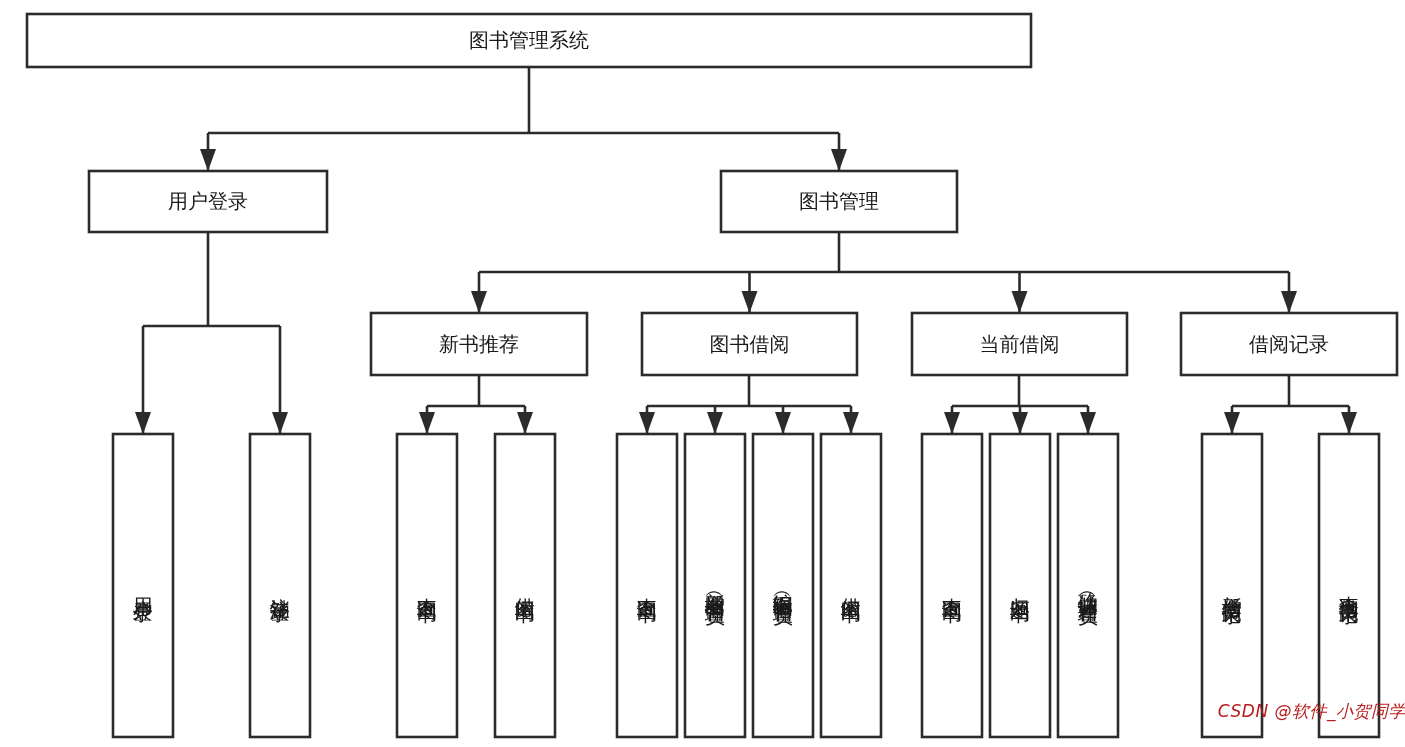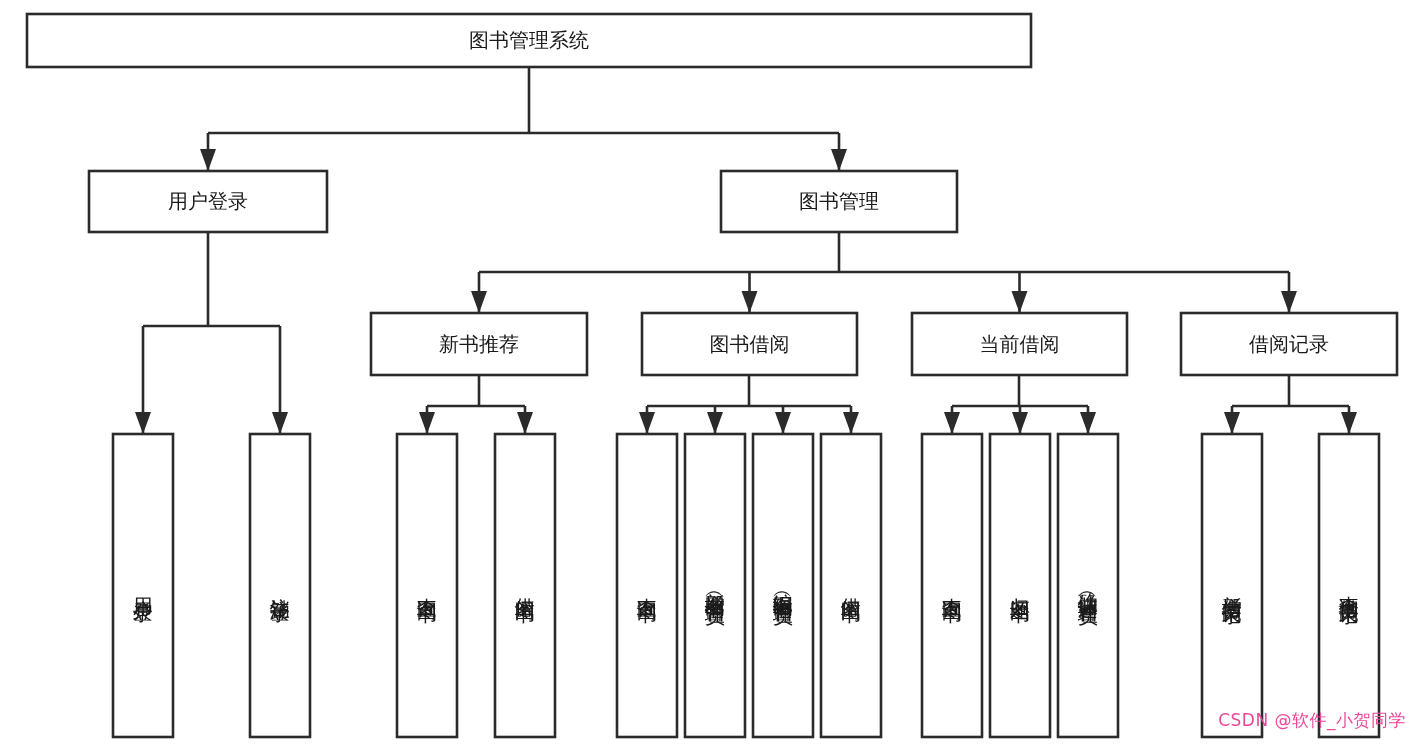--- a/index.html
+++ b/index.html
@@ -60,26 +60,27 @@
     line-height: 1.02;
     color: #1a1a1a;
     letter-spacing: 2px;
     white-space: nowrap;
     text-align: center;
     pointer-events: none;
   }
   .watermark {
     position: absolute;
     right: 8px;
-    bottom: 15px;
+    bottom: 24px;
     font-family: "DejaVu Sans", "Liberation Sans", sans-serif;
     font-size: 17px;
-    color: #ec4899;
+    color: #b91c1c;
     letter-spacing: 0.5px;
     white-space: nowrap;
+    font-style: italic;
   }
 </style>
 </head>
 <body>
 
 <div id="diagram-root">
 
   <svg class="flow" viewBox="0 0 1405 747">
     <g id="connectors-layer">
         <polyline points="520,67 520,133" class="conn"></polyline>

